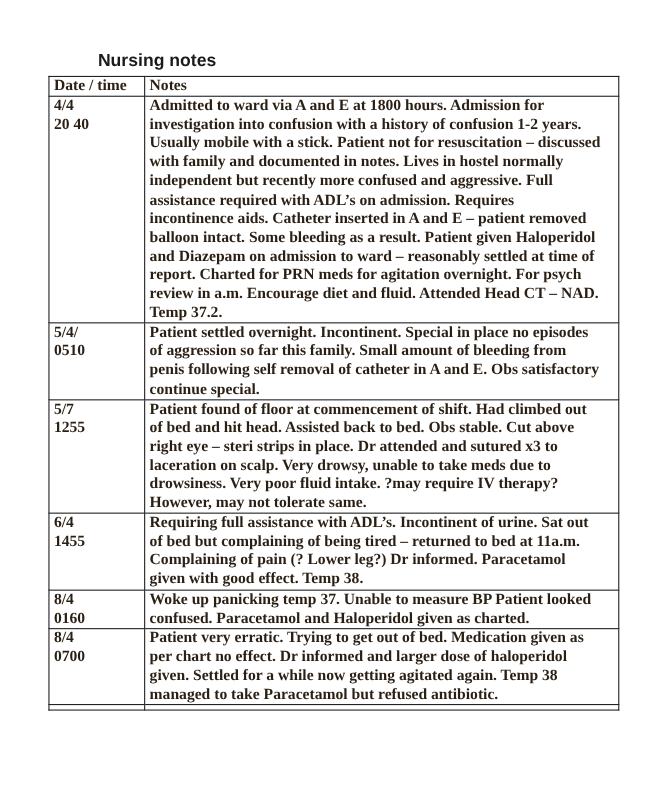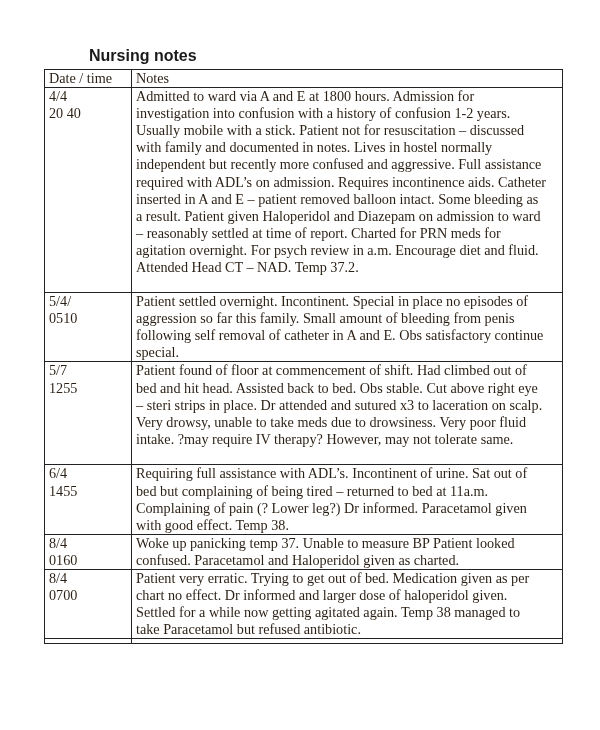--- a/index.html
+++ b/index.html
@@ -11,21 +11,21 @@
     color: #1a1a1a; letter-spacing: 0px; margin-left: 41px;
   }
   table.notes {
     position: absolute; left: 44px; top: 69px; width: 518px;
     border-collapse: collapse; table-layout: fixed;
     font-family: "Liberation Serif", serif; font-size: 14.2px; line-height: 17.1px;
     color: #2a1f14;
   }
   table.notes td, table.notes th {
     border: 1.5px solid #222;
-    vertical-align: top; text-align: left; font-weight: normal;
+    vertical-align: top; text-align: left; font-weight: bold;
     padding: 0 15px 0 4px;
   }
   col.c1 { width: 87px; }
   col.c2 { width: 431px; }
   th { height: 17px; }
   .dt span { display: block; }
   .cutoff td { height: 4px; border-bottom: none; }
 </style>
 </head>
 <body>

